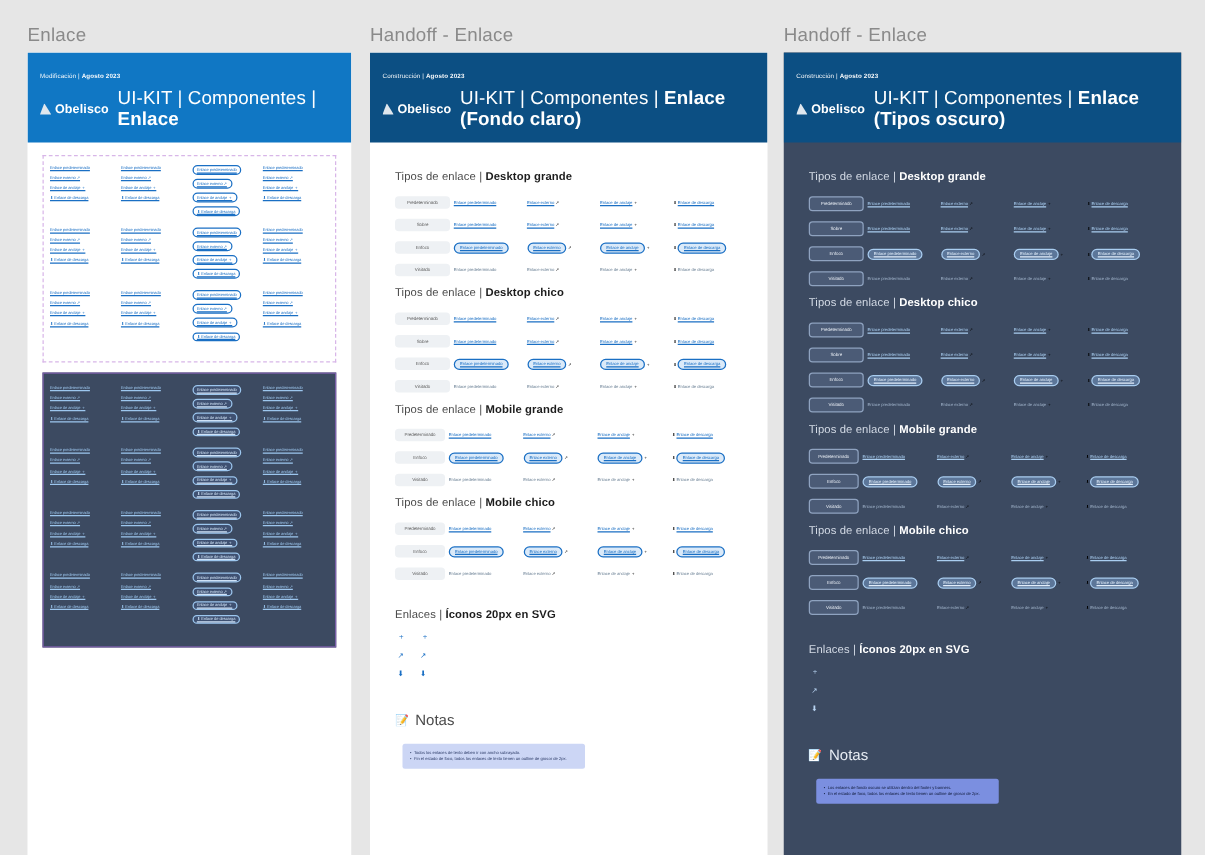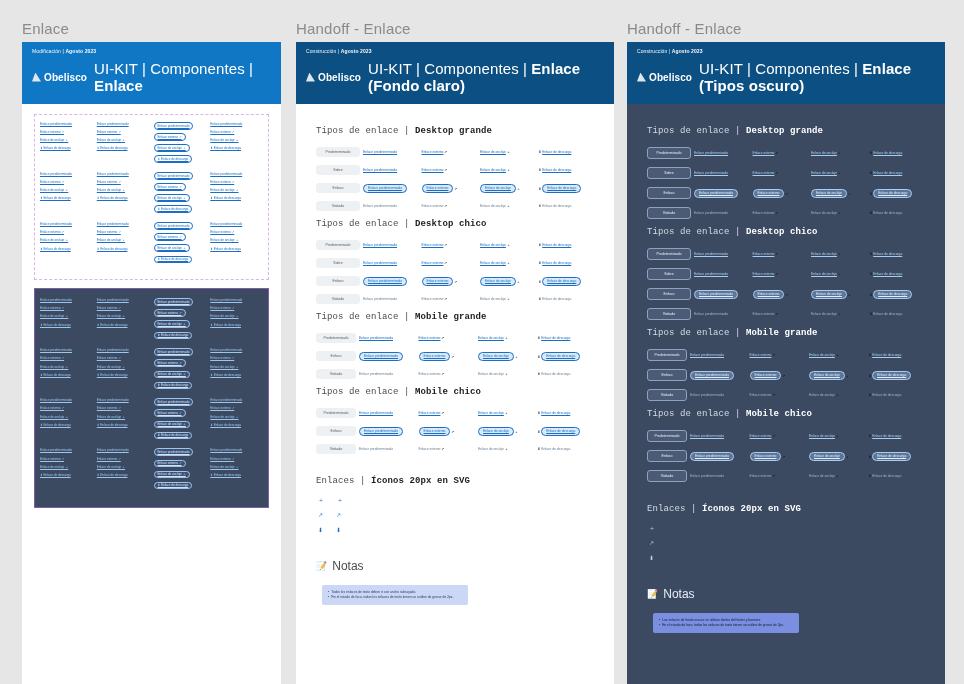--- a/index.html
+++ b/index.html
@@ -20,21 +20,21 @@
   .frame-body { background: #ffffff; height: 645px; overflow: hidden; }
 
   #frame-1 { left: 22px; width: 259px; }
   #frame-1 .frame-body { width: 259px; }
   #frame-2 { left: 296px; width: 318px; }
   #frame-2 .frame-body { width: 318px; }
   #frame-3 { left: 627px; width: 318px; }
   #frame-3 .frame-body { width: 318px; background: #3c4a61; }
 
   
-  .hdr { padding: 6px 10px 10px 10px; color: #ffffff; }
+  .hdr { padding: 16px 10px 10px 10px; color: #ffffff; }
   .hdr-1 { background: #1077c4; }
   .hdr-2 { background: #0c4f83; }
   .hdr-meta { font-size: 5px; letter-spacing: .1px; margin-bottom: 6px; opacity: .96; }
   .hdr-meta b { font-weight: bold; }
   .hdr-main { display: flex; align-items: center; justify-content: center; gap: 7px; }
   .logo-wrap { display: flex; align-items: center; gap: 3px; }
   .logo-mark {
     width: 9px; height: 9px; background: #dfe7ee;
     clip-path: polygon(0 100%, 38% 0, 62% 38%, 100% 100%);
     display: inline-block;
@@ -60,21 +60,21 @@
     padding: .5px 3px; display: inline-block;
   }
   .mini-pill-d {
     color: #cfe2f6; text-decoration: underline; background: #3f5172;
     border: .5px solid #9cc6ee; border-radius: 6px;
     padding: .5px 3px; display: inline-block;
   }
 
   
   .f2-pad { padding: 16px 20px 10px 20px; }
-  .sect-title { font-size: 9px; color: #4a4a4a; margin: 6px 0 11px 0; letter-spacing: .1px; font-family: Liberation Mono, monospace; }
+  .sect-title { font-size: 9px; color: #4a4a4a; margin: 6px 0 11px 0; letter-spacing: .1px; }
   .sect-title b { color: #1d1d1d; font-weight: bold; }
   .dark .sect-title { color: #d4dbe6; }
   .dark .sect-title b { color: #ffffff; }
 
   .row { display: grid; grid-template-columns: 44px repeat(4, 1fr); align-items: center;
          column-gap: 3px; margin-bottom: 8px; }
   .row.mob { grid-template-columns: 40px repeat(4, 1fr); }
   .state {
     font-size: 3.6px; color: #5c5c5c; background: #eef1f4;
     border-radius: 3px; padding: 3px 2px; text-align: center;

